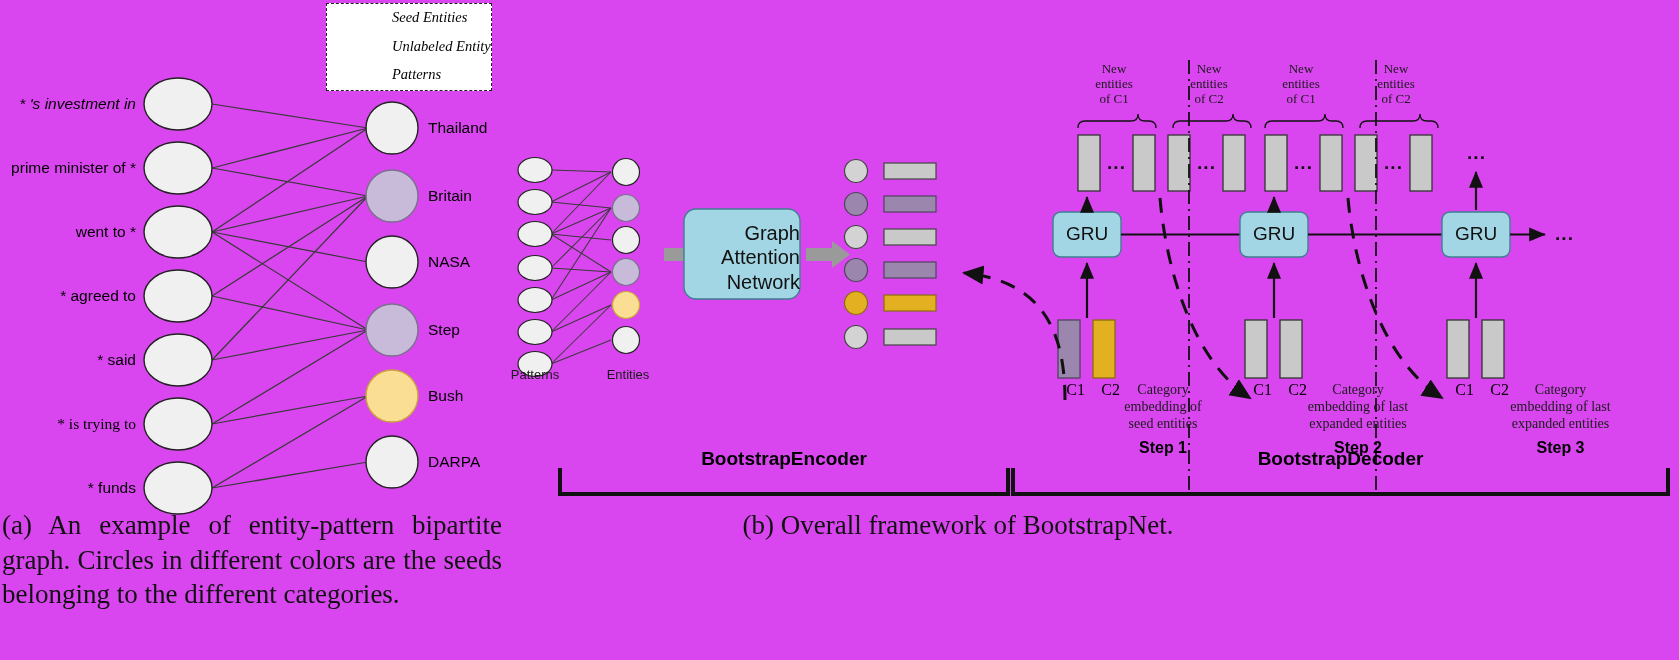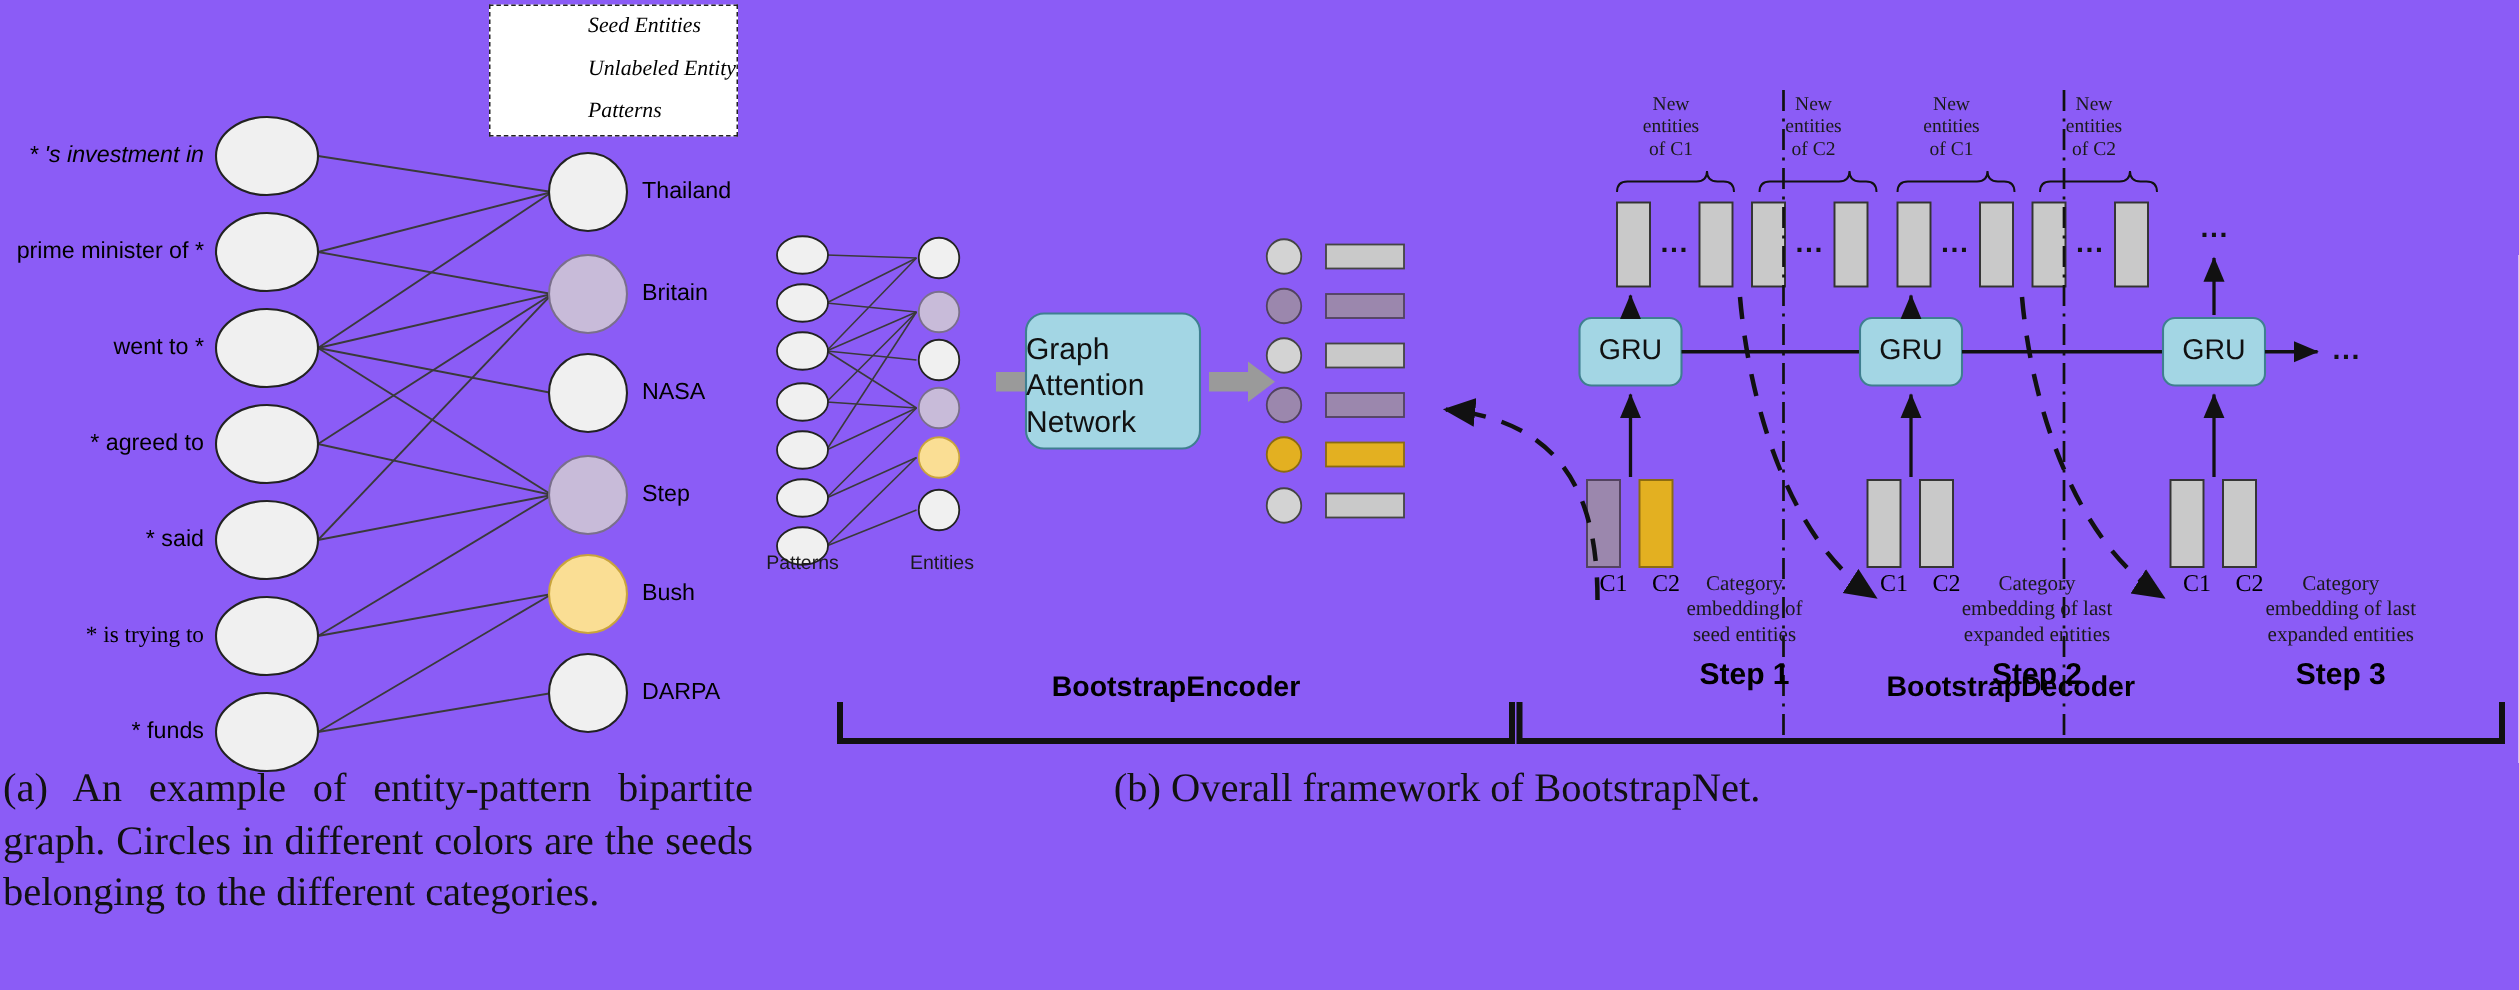--- a/index.html
+++ b/index.html
@@ -4,21 +4,21 @@
 <style>
   html, body {
     margin: 0;
     padding: 0;
     background: #ffffff;
   }
   #fig {
     position: relative;
     width: 1679px;
     height: 660px;
-    background: #8b5cf6;
+    background: #d946ef;
     font-family: "Liberation Sans", sans-serif;
     overflow: hidden;
   }
   svg.layer {
     position: absolute;
     left: 0;
     top: 0;
     width: 1679px;
     height: 660px;
     overflow: visible;
@@ -61,21 +61,21 @@
   .serif-cap {
     font-family: "Liberation Serif", serif;
     font-size: 14px;
     color: #1a1a1a;
     text-align: center;
     line-height: 1.2;
   }
   .step-label {
     font-family: "Liberation Sans", sans-serif;
     font-weight: bold;
-    font-size: 20px;
+    font-size: 16px;
     color: #000;
     text-align: center;
   }
   .caption {
     font-family: "Liberation Serif", serif;
     font-size: 27px;
     color: #111;
     line-height: 1.28;
   }
   .caption-a {
@@ -99,21 +99,21 @@
   .gru-text {
     font-family: "Liberation Sans", sans-serif;
     font-size: 19px;
     color: #111;
     text-align: center;
   }
   .gat-text {
     font-family: "Liberation Sans", sans-serif;
     font-size: 20px;
     color: #111;
-    text-align: left;
+    text-align: right;
     line-height: 1.22;
   }
   .encoder-lbl {
     font-family: "Liberation Sans", sans-serif;
     font-weight: bold;
     font-size: 19px;
     color: #000;
     text-align: center;
   }
 </style>

